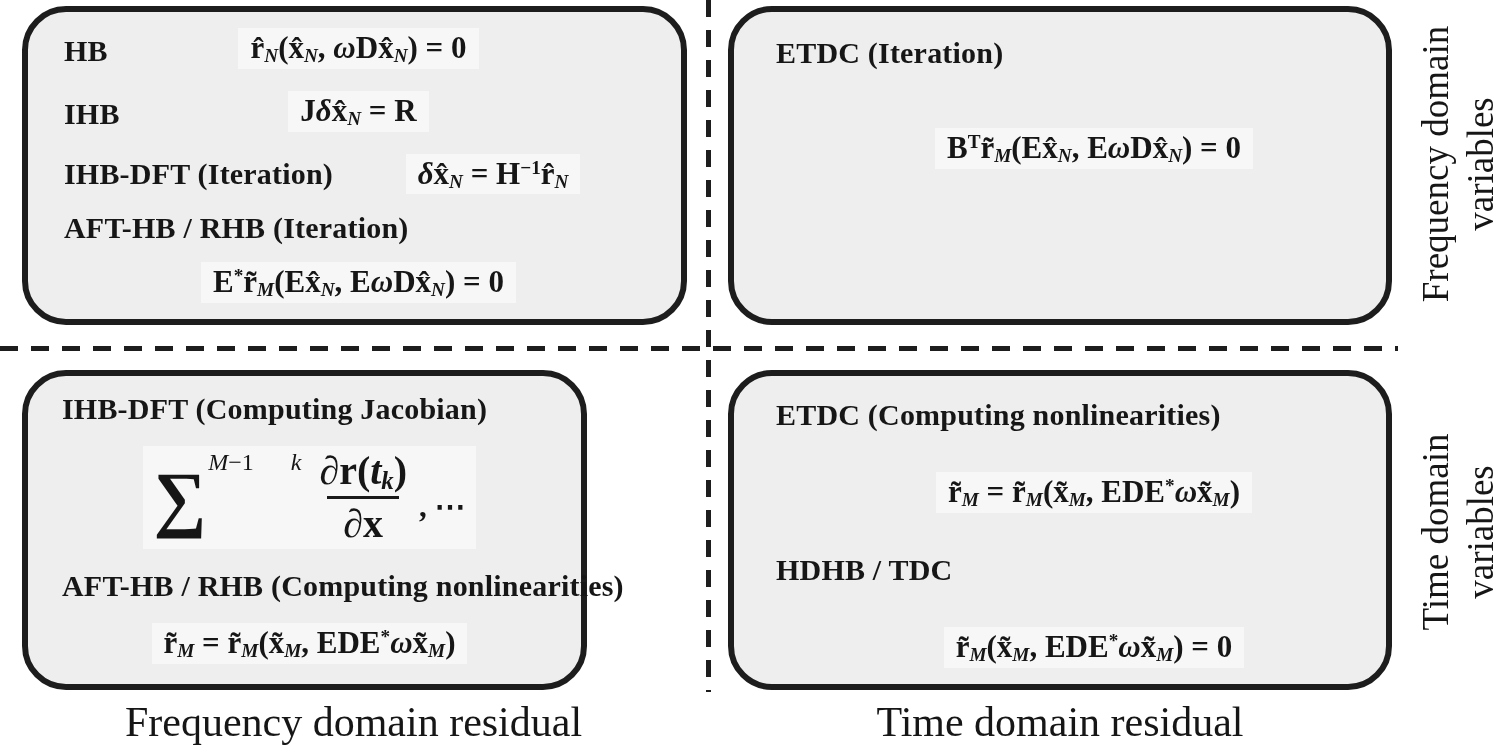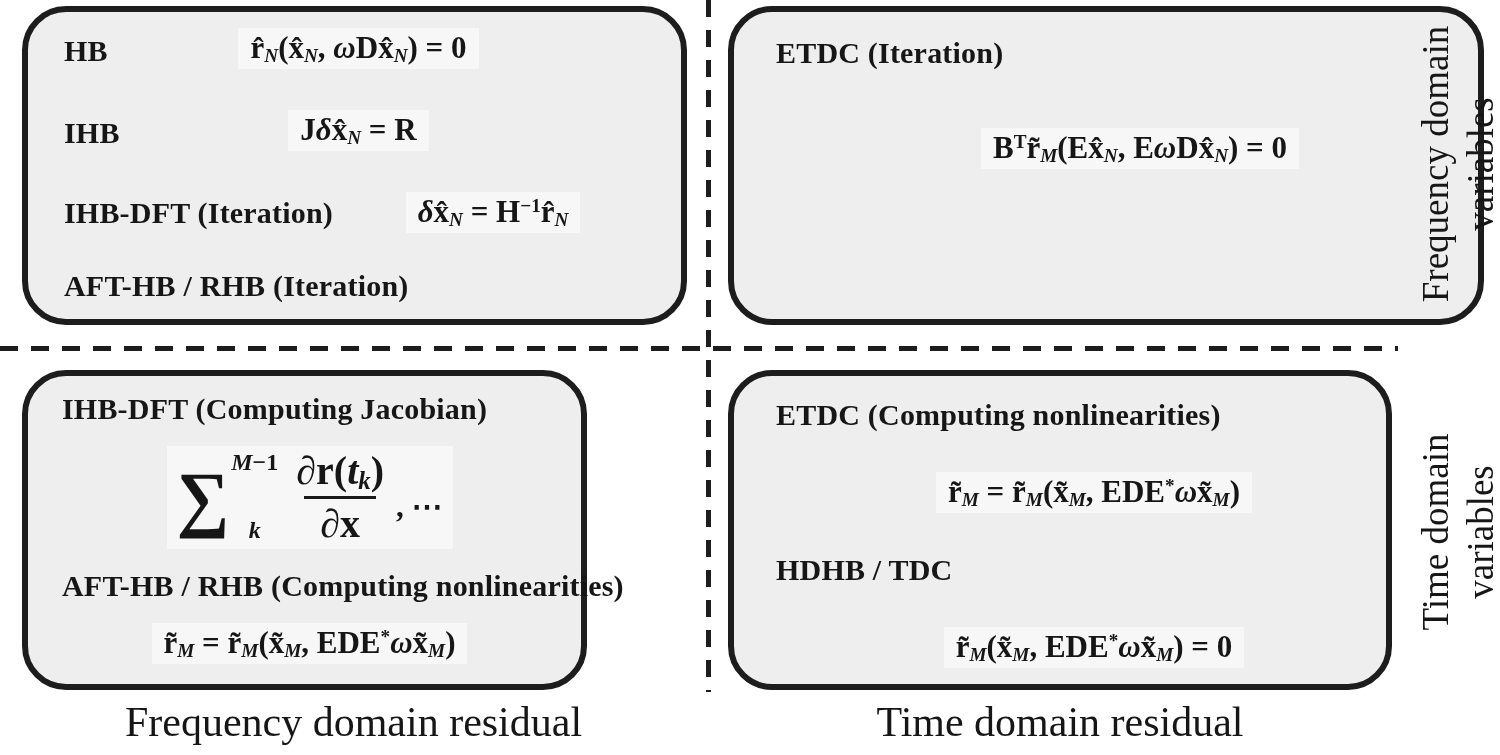--- a/index.html
+++ b/index.html
@@ -24,21 +24,21 @@
 
   
   .box {
     position: absolute;
     background: #eeeeee;
     border: 6px solid #1d1d1d;
     border-radius: 44px;
     display: flex; flex-direction: column;
   }
   .box-tl { left: 22px;  top: 6px;   width: 665px; height: 319px; padding: 16px 28px 16px 36px; justify-content: space-between; }
-  .box-tr { left: 728px; top: 6px;   width: 756px; height: 319px; padding: 24px 30px 24px 42px; }
+  .box-tr { left: 728px; top: 6px;   width: 664px; height: 319px; padding: 24px 30px 24px 42px; }
   .box-bl { left: 22px;  top: 370px; width: 565px; height: 320px; padding: 16px 24px 20px 34px; justify-content: space-between; }
   .box-br { left: 728px; top: 370px; width: 664px; height: 320px; padding: 22px 30px 16px 42px; justify-content: space-between; }
 
   .mlabel { font-weight: bold; font-size: 30px; white-space: nowrap; letter-spacing: 0.2px; }
 
   .formula {
     display: inline-block;
     font-weight: bold; font-size: 31px; line-height: 1.18;
     white-space: nowrap;
     background: rgba(255,255,255,0.55);
@@ -62,22 +62,22 @@
   .tr-formula-zone { margin-top: 58px; }
 
   
   .sum-row { text-align: center; }
   .sum {
     display: inline-flex; align-items: center;
     font-weight: bold; background: rgba(255,255,255,0.5); padding: 2px 10px;
   }
   .sigma { font-size: 74px; line-height: 0.92; font-weight: bold; }
   .lim {
-    display: inline-flex; flex-direction: column; justify-content: space-between;
-    align-self: stretch; font-size: 24px; font-weight: bold; padding: 1px 0 3px 2px; gap: 37px;
+    display: inline-flex; flex-direction: row; justify-content: space-between;
+    align-self: stretch; font-size: 24px; font-weight: normal; padding: 1px 0 3px 2px; gap: 37px;
   }
   .frac { display: inline-flex; flex-direction: column; align-items: center; font-size: 40px; margin-left: 12px; line-height: 1.15; }
   .frac .num { padding: 0 6px 2px; }
   .frac .den { border-top: 3px solid #1a1a1a; padding: 2px 16px 0; }
   .sum-tail { font-size: 31px; margin-left: 6px; align-self: center; padding-top: 18px; }
 
   
   .caption { position: absolute; top: 698px; font-size: 42px; text-align: center; white-space: nowrap; }
   .caption-left  { left: 21px;  width: 665px; }
   .caption-right { left: 728px; width: 664px; }
@@ -110,20 +110,23 @@
       <span class="formula">J<i>δ</i>x̂<sub><i>N</i></sub> = R</span>
     </div>
     <div class="row-f">
       <span class="mlabel">IHB-DFT (Iteration)</span>
       <span class="fwrap">
         <span class="formula"><i>δ</i>x̂<sub><i>N</i></sub> = H<sup>−1</sup>r̂<sub><i>N</i></sub></span>
       </span>
     </div>
     <div>
       <span class="mlabel">AFT-HB / RHB (Iteration)</span>
+    </div>
+    <div class="row-plain">
+      <span class="formula">E<sup>*</sup>r̃<sub><i>M</i></sub>(Ex̂<sub><i>N</i></sub>, E<i>ω</i>Dx̂<sub><i>N</i></sub>) = 0</span>
     </div>
   </div>
 
   <div class="box box-tr">
     <div>
       <span class="mlabel">ETDC (Iteration)</span>
     </div>
     <div class="f-center push tr-formula-zone">
       <span class="formula">B<sup>T</sup>r̃<sub><i>M</i></sub>(Ex̂<sub><i>N</i></sub>, E<i>ω</i>Dx̂<sub><i>N</i></sub>) = 0</span>
     </div>

